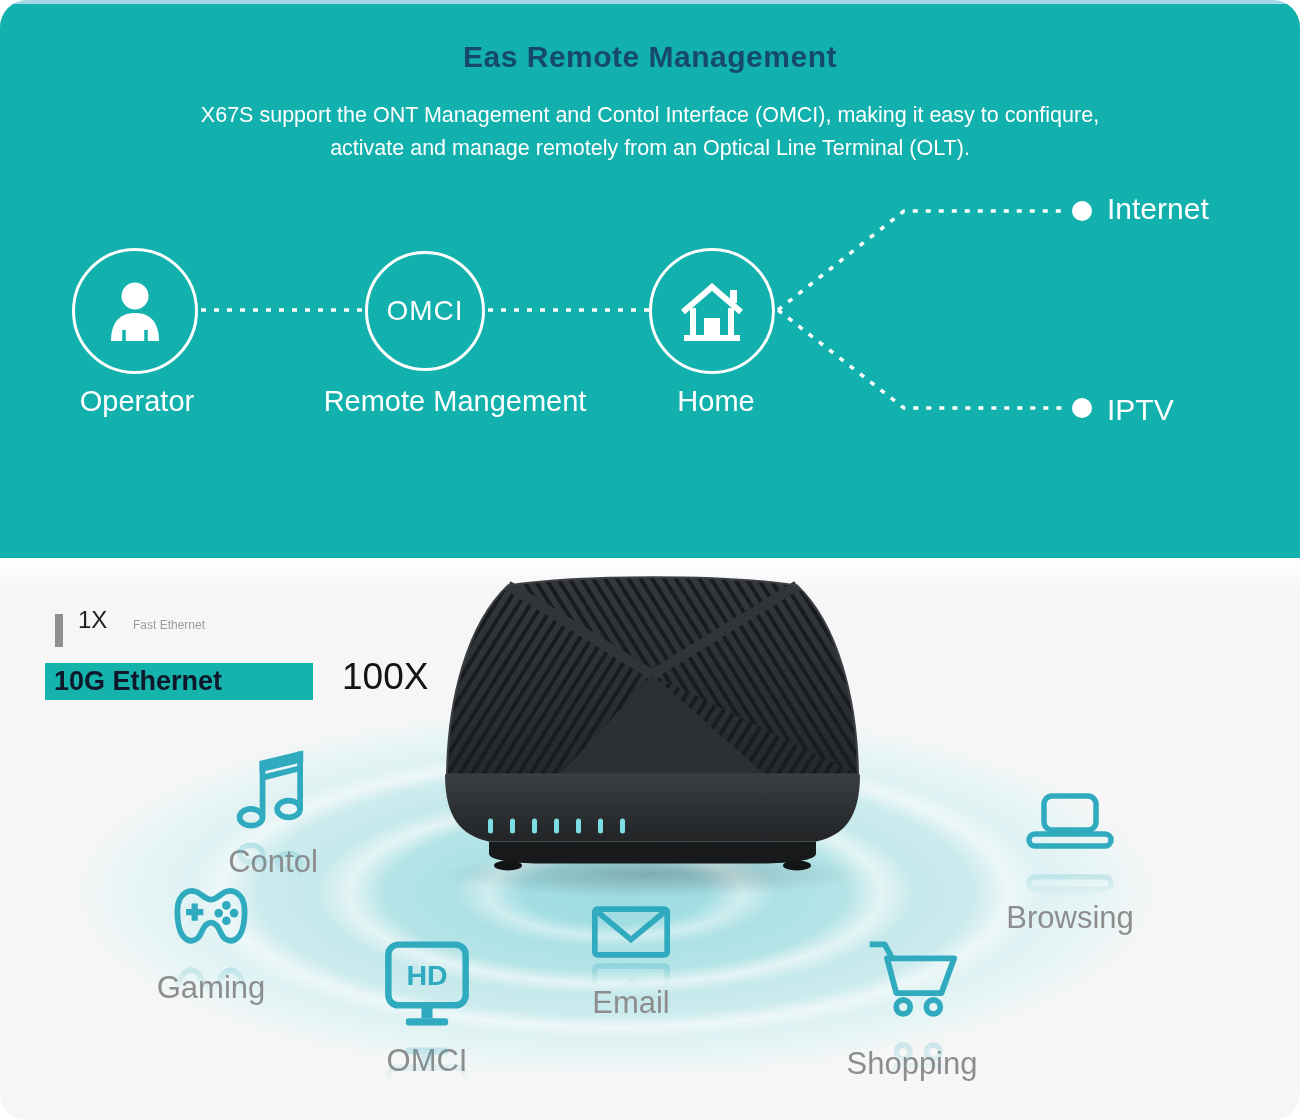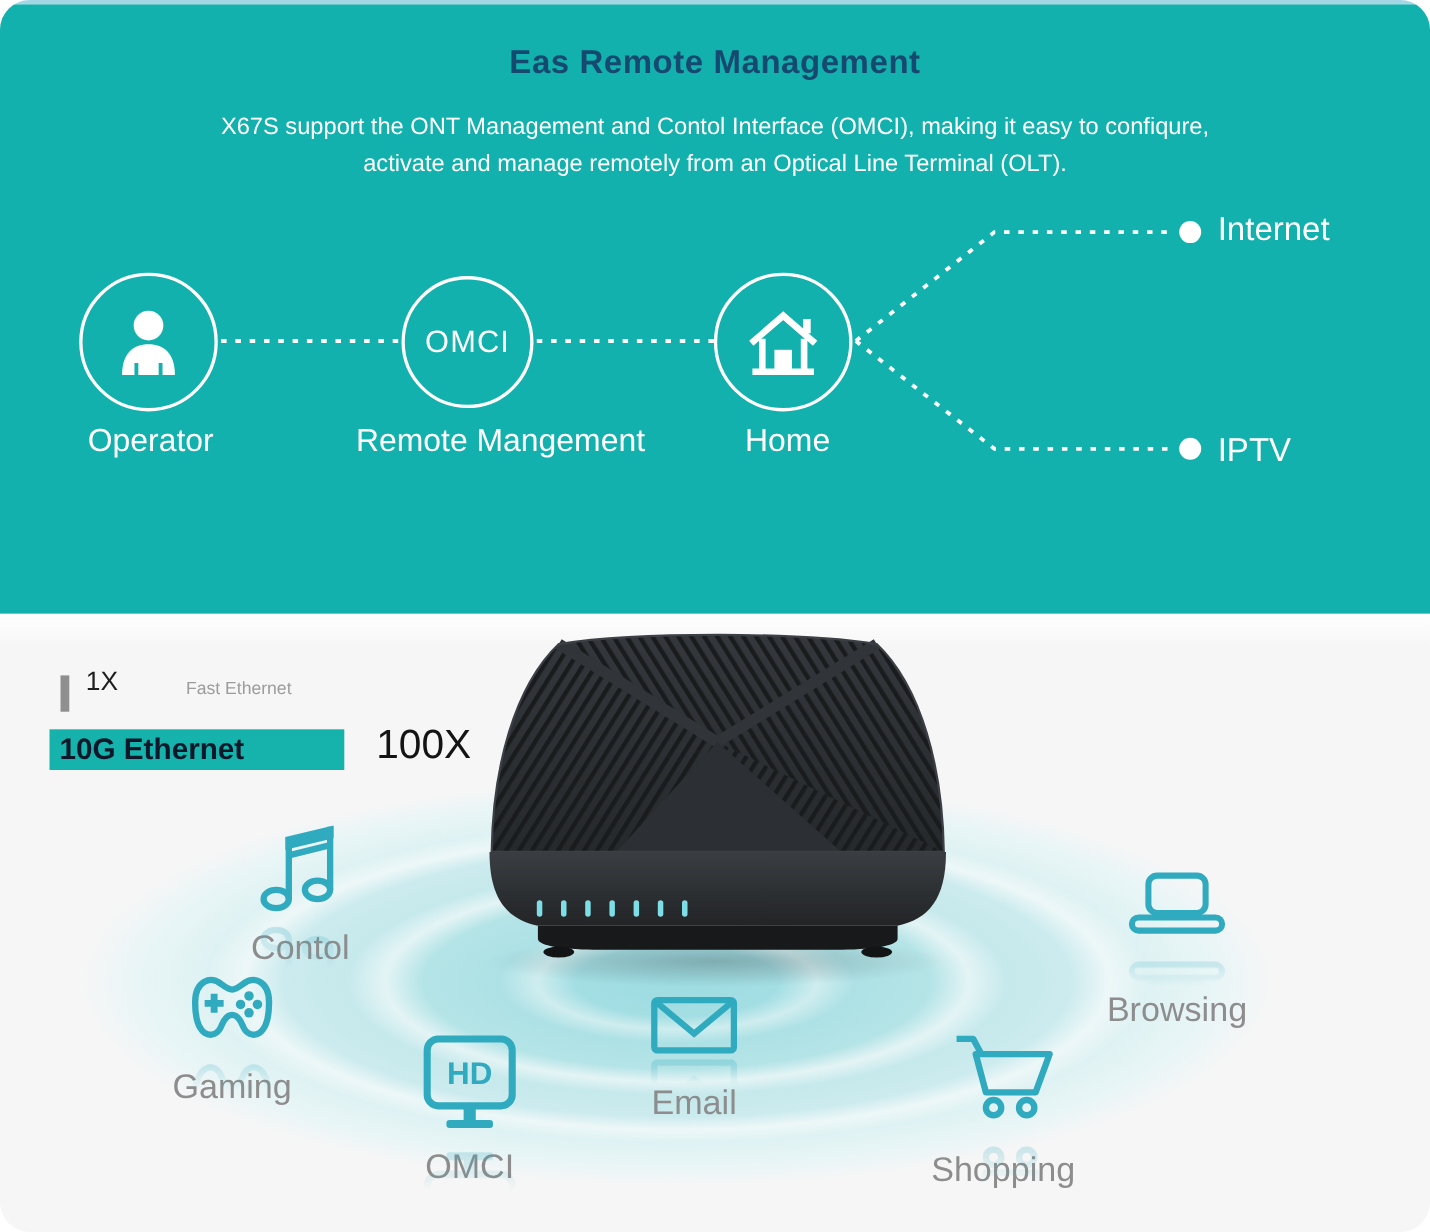--- a/index.html
+++ b/index.html
@@ -40,21 +40,21 @@
              #ade1e5 28%, #b5e4e7 40%, #e4f4f5 46%,
              #c6e9ec 52%, #ccebee 62%, #edf7f8 68%,
              #dff2f3 74%, #e8f5f6 84%, #f6f6f6 94%);}
   .device-shadow{position:absolute;left:360px;top:284px;width:580px;height:64px;
            background:radial-gradient(closest-side,rgba(40,45,50,.28),rgba(40,45,50,0) 72%);}
   .device-svg{position:absolute;left:420px;top:10px;width:465px;height:308px;}
 
   
   .cmp-tick{position:absolute;left:55px;top:56px;width:8px;height:33px;background:#8f8f8f;}
   .cmp-1x{position:absolute;left:78px;top:48px;font-size:24px;color:#1e1e1e;}
-  .cmp-fast{position:absolute;left:133px;top:60px;font-size:16px;color:#9c9c9c;margin-left:36px;}
+  .cmp-fast{position:absolute;left:133px;top:60px;font-size:12px;color:#9c9c9c;}
   .cmp-bar{position:absolute;left:45px;top:105px;width:268px;height:37px;background:#15b3ab;
            color:#0f172a;font-size:27px;font-weight:bold;line-height:37px;padding-left:9px;
            box-sizing:border-box;}
   .cmp-100x{position:absolute;left:314px;top:98px;font-size:37px;color:#141414;padding-left:28px;}
 
   
   .feature{position:absolute;width:160px;text-align:center;}
   .ficon{display:block;margin:0 auto;
          -webkit-box-reflect:below 3px linear-gradient(rgba(0,0,0,0) 55%,rgba(0,0,0,.30));}
   .flabel{color:#8d8d8d;font-size:31px;}

